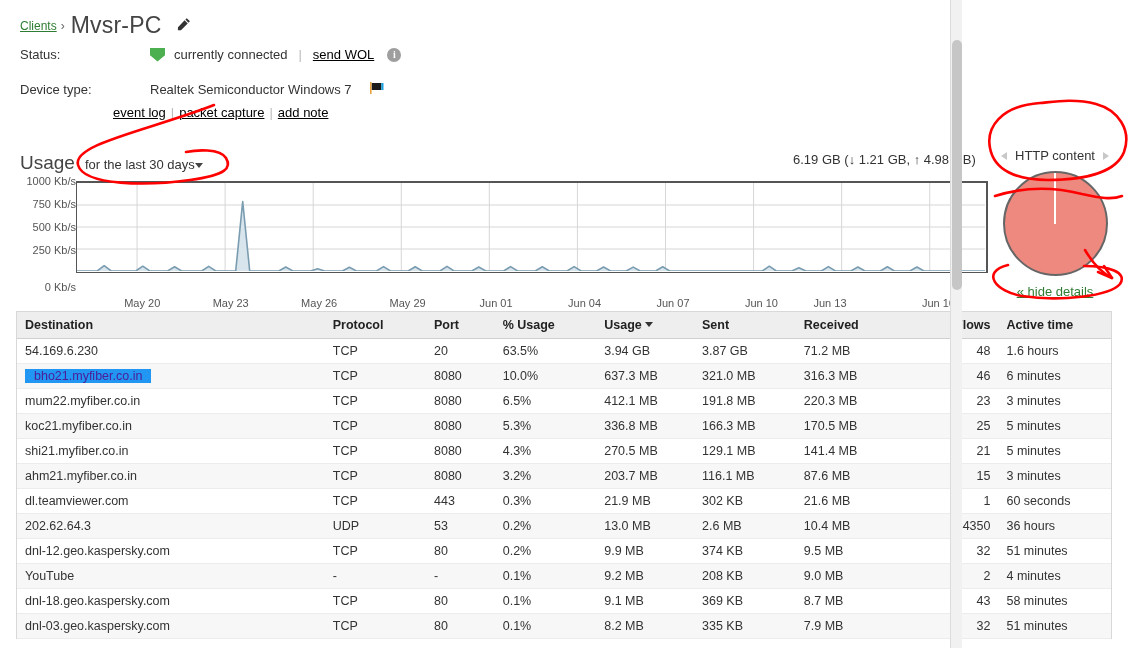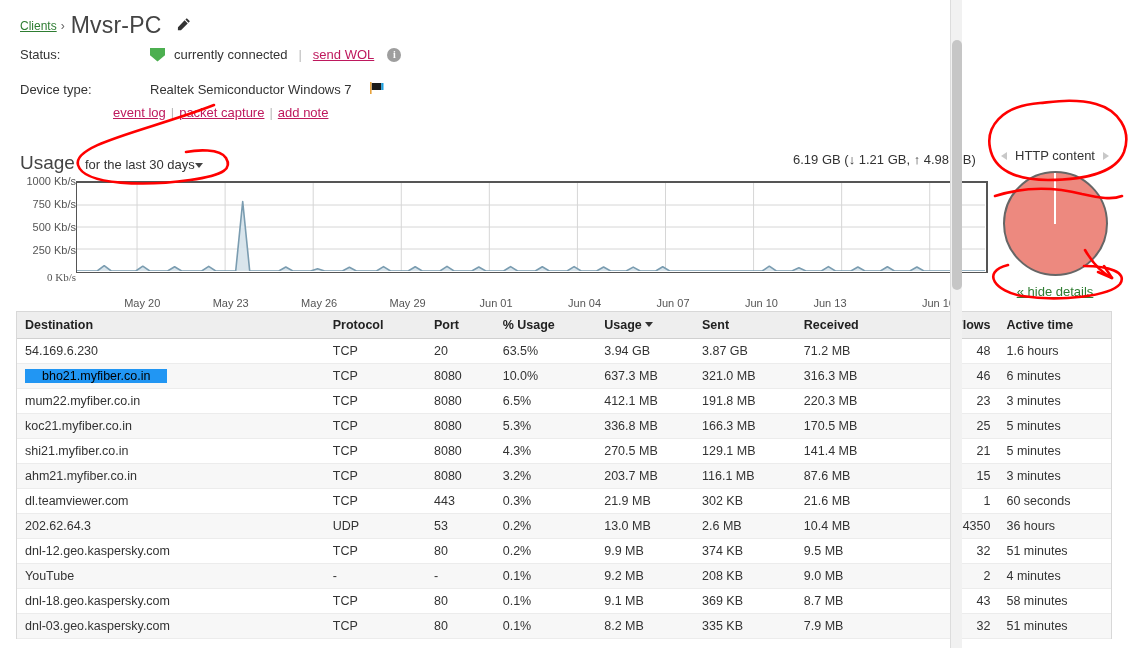--- a/index.html
+++ b/index.html
@@ -37,21 +37,21 @@
 
   
   .info-row {
     position: absolute; left: 20px;
     font-size: 13px; color: #333;
     display: flex; align-items: center; gap: 35px;
   }
   .info-label { width: 95px; color: #333; }
   .info-val { display: flex; align-items: center; gap: 6px; }
   .link {
-    color: #be185d; text-decoration: underline; cursor: pointer;
+    color: #000000; text-decoration: underline; cursor: pointer;
   }
   .pipe { color: #bbb; margin: 0 5px; }
 
   .shield-icon {
     width: 15px; height: 14px; display: inline-block;
     background: #4caf50;
     clip-path: polygon(0 0, 100% 0, 100% 55%, 50% 100%, 0 55%);
     margin-right: 3px;
   }
   .info-icon {
@@ -178,22 +178,22 @@
   thead th.num { text-align: right; }
   tbody td {
     padding: 5px 8px;
     border-bottom: 1px solid #ececec;
     white-space: nowrap;
   }
   tbody td.num { text-align: right; }
   tbody tr:nth-child(even) { background: #f7f7f7; }
   tbody tr:nth-child(odd) { background: #ffffff; }
   .sel-text {
-    background: #2196f3; color: #000000;
-    padding: 0 17px;
+    background: #2196f3; color: #4c1d95;
+    padding: 0 9px;
   }
   .sort-arrow {
     display: inline-block; margin-left: 3px;
     width: 0; height: 0;
     border-left: 4px solid transparent;
     border-right: 4px solid transparent;
     border-top: 5px solid #333;
     position: relative; top: -2px;
   }
 
@@ -293,21 +293,21 @@
       <span class="arr-r"></span>
     </div>
     <div class="pie" id="pie-chart" style="background: rgb(237, 137, 127); border-color: rgb(102, 102, 102);">
       <span class="slice-divider"></span>
     </div>
     <span class="hide-details">« hide details</span>
   </div>
 
   <div class="chart-wrap">
     <div class="y-labels" id="y-labels">
-        <div style="top: 99px; font-family: Liberation Serif, serif;">0 Kb/s</div>
+        <div style="top: 109px;">0 Kb/s</div>
         <div style="top: 72px;">250 Kb/s</div>
         <div style="top: 49px;">500 Kb/s</div>
         <div style="top: 26px;">750 Kb/s</div>
         <div style="top: 3px;">1000 Kb/s</div>
       </div>
     <div class="plot">
       <svg id="chart-svg" width="908" height="88" viewBox="0 0 908 88" preserveAspectRatio="none">
           <line x1="60.038000000000004" x2="60.038000000000004" y1="0" y2="88" stroke="#d6d6d6" stroke-width="1"></line>
           <line x1="148.11399999999998" x2="148.11399999999998" y1="0" y2="88" stroke="#d6d6d6" stroke-width="1"></line>
           <line x1="236.19" x2="236.19" y1="0" y2="88" stroke="#d6d6d6" stroke-width="1"></line>

